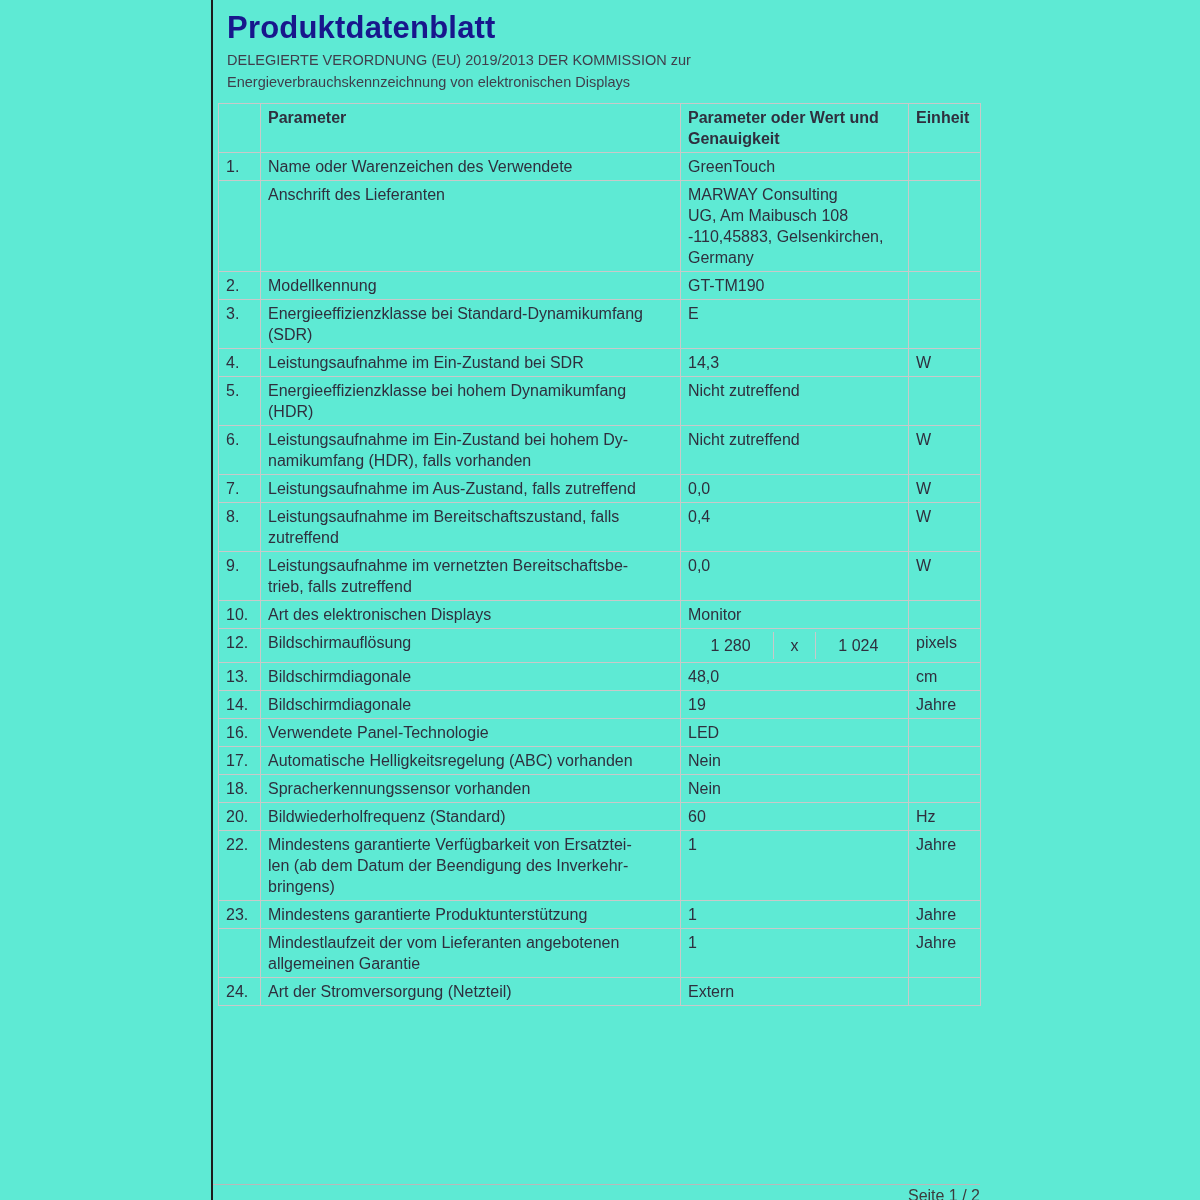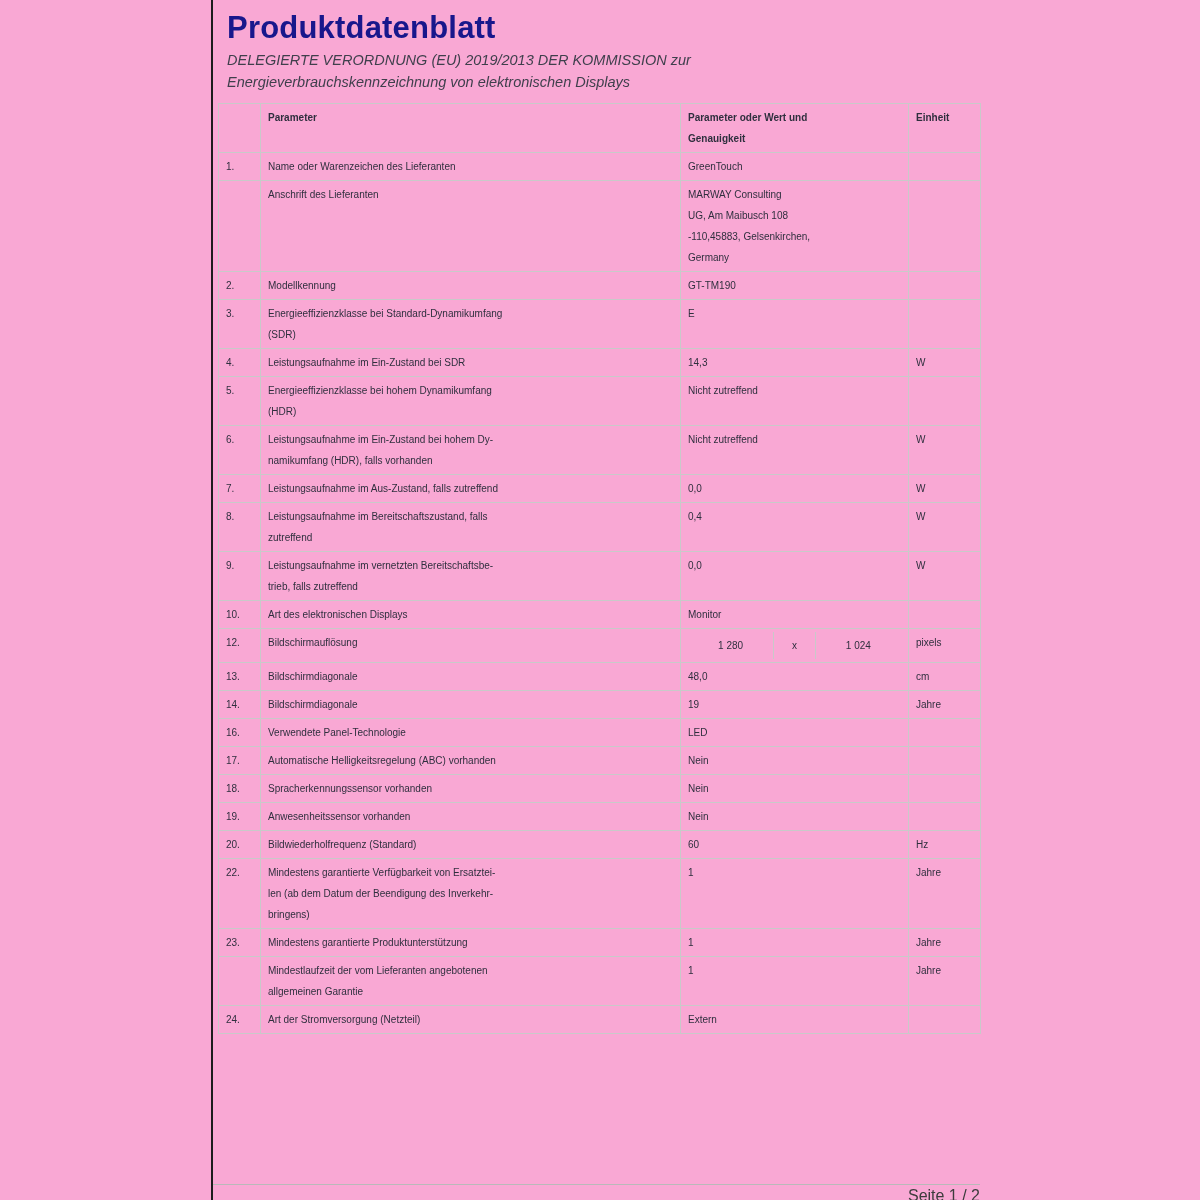--- a/index.html
+++ b/index.html
@@ -1,29 +1,29 @@
 <!DOCTYPE html>
 <html><head>
 <meta charset="utf-8">
 <style>
   html,body { margin:0; padding:0; background:#ffffff; }
   .page {
-    position:relative; width:1200px; height:1200px; background:#f9a8d4; overflow:hidden;
+    position:relative; width:1200px; height:1200px; background:#5eead4; overflow:hidden;
     font-family:"Liberation Sans", sans-serif; color:#2f2f3e;
   }
   .left-rule { position:absolute; left:211px; top:0; width:2px; height:1200px; background:#1c1c1c; }
   .content { position:absolute; left:213px; top:0; width:775px; }
   h1.title {
     margin:10px 0 4px 14px; font-size:31px; line-height:36px; font-weight:bold;
     color:#18178c; letter-spacing:0.2px;
   }
-  .subtitle { margin:0 0 0 14px; font-size:14.5px; line-height:21.5px; color:#3f3f4c;font-style:italic; }
+  .subtitle { margin:0 0 0 14px; font-size:14.5px; line-height:21.5px; color:#3f3f4c; }
   table.sheet {
     border-collapse:collapse; table-layout:fixed; width:762px;
-    margin:10px 0 0 5px; font-size:10px; color:#2f2f3e;
+    margin:10px 0 0 5px; font-size:16px; color:#2f2f3e;
   }
   table.sheet th, table.sheet td {
     border:1px solid #c9c9c9; padding:3px 7px; vertical-align:top; text-align:left;
     line-height:21px; white-space:pre-line; overflow:hidden;
   }
   table.sheet th { font-weight:bold; }
   td.num { text-align:right; padding-right:9px; }
   td.v-right { text-align:right; }
   td.parts-cell { padding:0; }
   .parts { display:flex; width:100%; }
@@ -58,21 +58,21 @@
           <th></th>
           <th>Parameter</th>
           <th>Parameter oder Wert und
 Genauigkeit</th>
           <th>Einheit</th>
         </tr>
       </thead>
       <tbody>
           <tr>
             <td class="num">1.</td>
-            <td class="param">Name oder Warenzeichen des Lieferanten</td>
+            <td class="param">Name oder Warenzeichen des Verwendete</td>
             <td class="val">GreenTouch</td>
             <td class="unit"></td>
           </tr>
           <tr>
             <td class="num"></td>
             <td class="param">Anschrift des Lieferanten</td>
             <td class="val">MARWAY Consulting
 UG, Am Maibusch 108
 -110,45883, Gelsenkirchen,
 Germany</td>
@@ -167,26 +167,20 @@
             <td class="val v-right">Nein</td>
             <td class="unit"></td>
           </tr>
           <tr>
             <td class="num">18.</td>
             <td class="param">Spracherkennungssensor vorhanden</td>
             <td class="val v-right">Nein</td>
             <td class="unit"></td>
           </tr>
           <tr>
-            <td class="num">19.</td>
-            <td class="param">Anwesenheitssensor vorhanden</td>
-            <td class="val v-right">Nein</td>
-            <td class="unit"></td>
-          </tr>
-          <tr>
             <td class="num">20.</td>
             <td class="param">Bildwiederholfrequenz (Standard)</td>
             <td class="val v-right">60</td>
             <td class="unit">Hz</td>
           </tr>
           <tr>
             <td class="num">22.</td>
             <td class="param">Mindestens garantierte Verfügbarkeit von Ersatztei-
 len (ab dem Datum der Beendigung des Inverkehr-
 bringens)</td>

